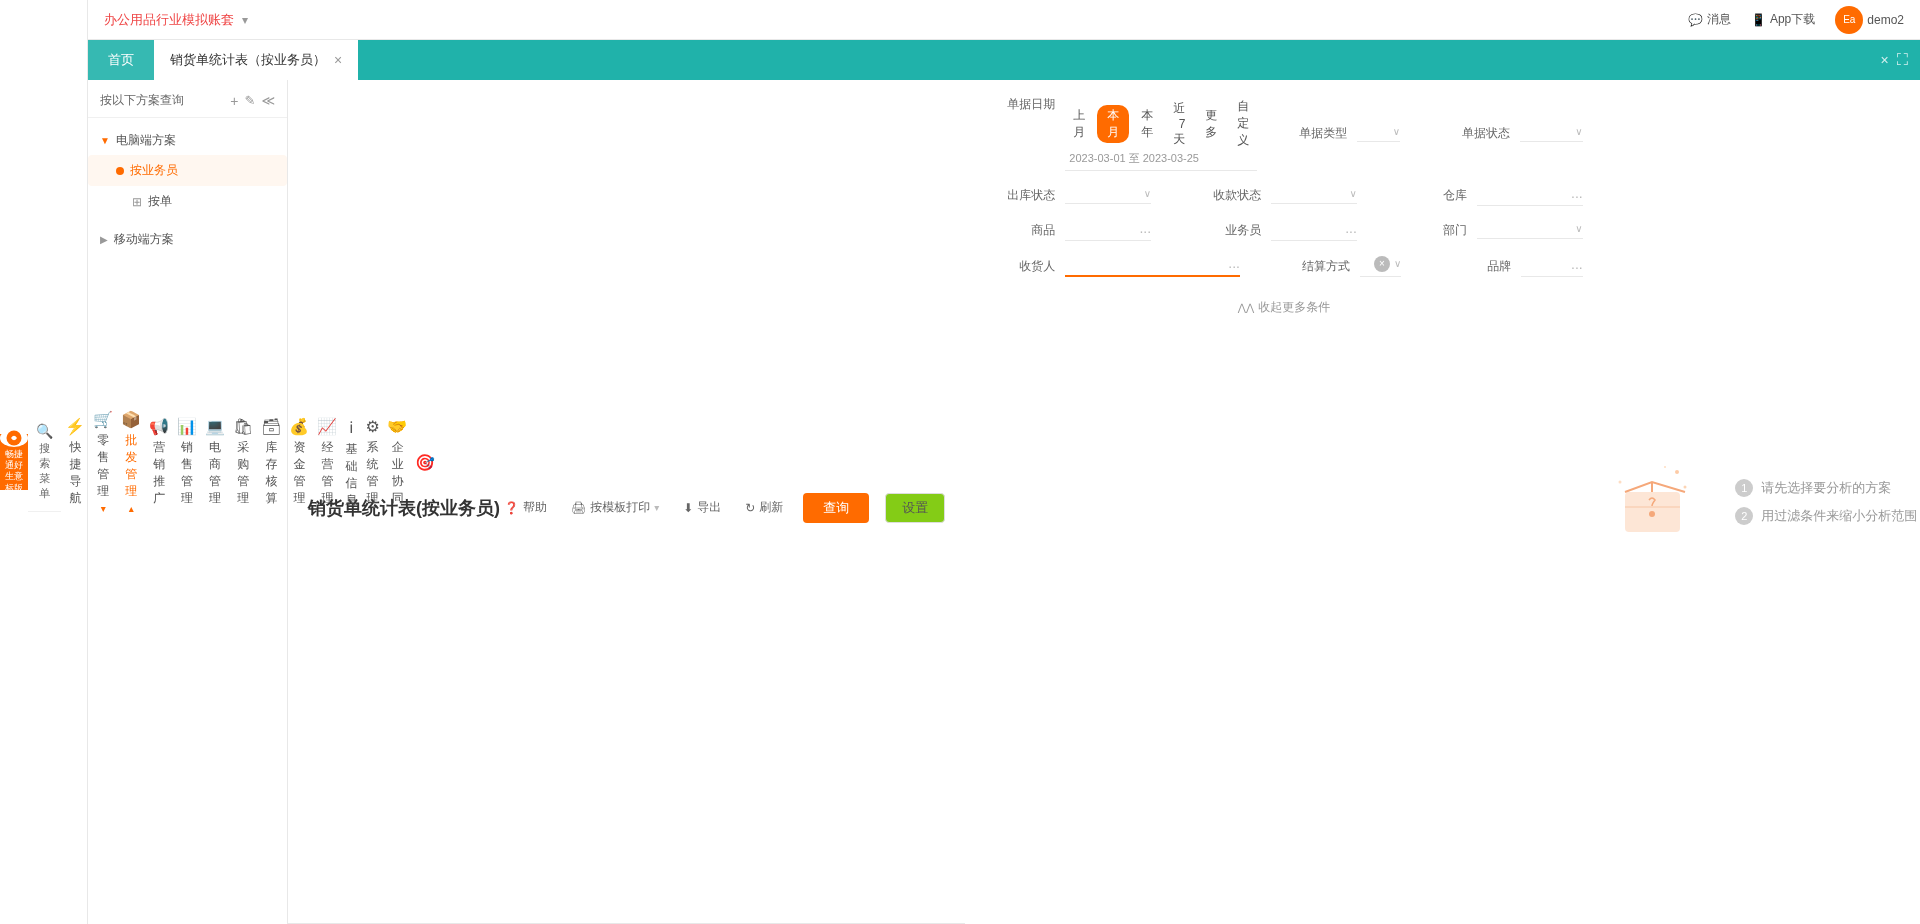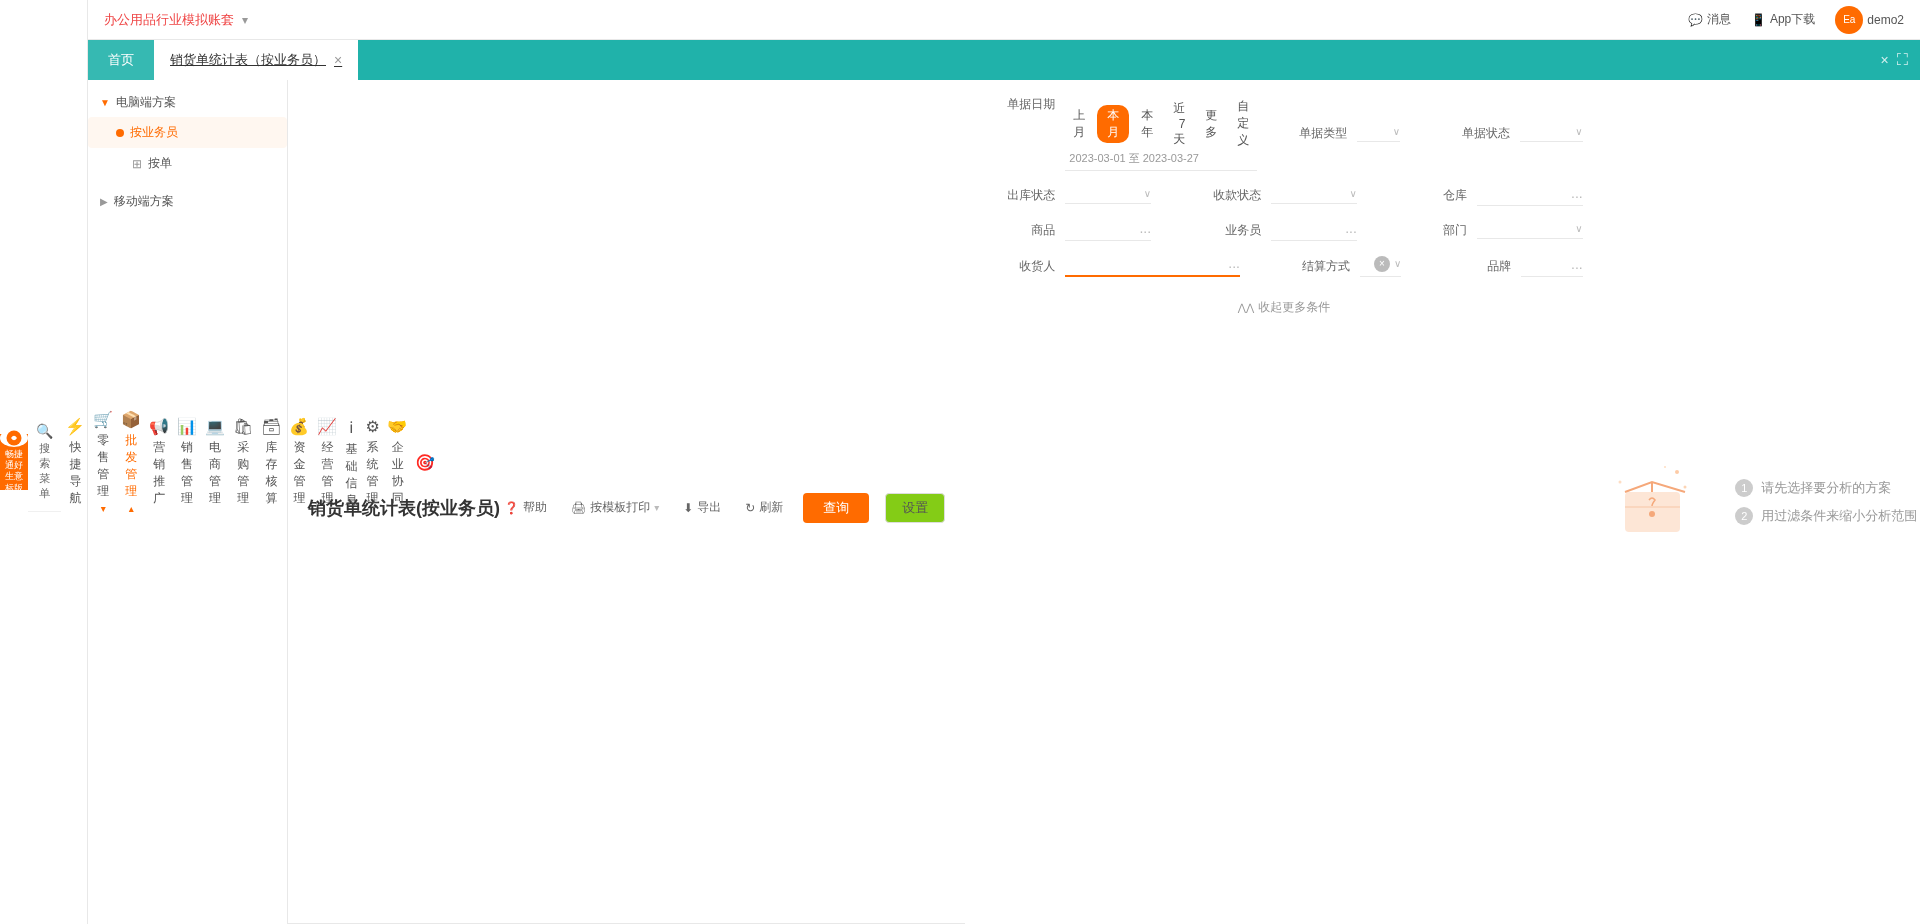--- a/index.html
+++ b/index.html
@@ -147,21 +147,20 @@
       padding: 0 16px;
       height: 40px;
       display: flex;
       align-items: center;
       background: #fff;
       color: #333;
       font-size: 13px;
       cursor: pointer;
       gap: 8px;
       border-radius: 0;
-      text-decoration: underline;
     }
     .tab-close {
       color: #999;
       cursor: pointer;
       font-size: 14px;
       line-height: 1;
     }
     .tab-bar-actions {
       margin-left: auto;
       display: flex;
@@ -604,20 +603,28 @@
     </div>
     <div class="tab-bar-actions">
       <span class="tab-bar-btn" style="font-size:14px;">×</span>
       <span class="tab-bar-btn">⛶</span>
     </div>
   </div>
 
   <div class="content-area">
 
     <div class="left-panel">
+      <div class="left-panel-header">
+        <span class="left-panel-title">按以下方案查询</span>
+        <div class="left-panel-actions">
+          <span class="left-panel-action-btn">+</span>
+          <span class="left-panel-action-btn" style="font-size:13px;">✎</span>
+          <span class="left-panel-action-btn" style="font-size:13px;">≪</span>
+        </div>
+      </div>
 
       <div class="scheme-group">
         <div class="scheme-group-header">
           <span style="color:#ff6b00;font-size:10px;">▼</span>
           <span>电脑端方案</span>
         </div>
         <div class="scheme-item active">
           <span class="scheme-dot"></span>
           <span>按业务员</span>
         </div>
@@ -668,21 +675,21 @@
             <div class="filter-label">单据日期</div>
             <div style="flex:1;border-bottom:1px solid #e8e8e8;padding-bottom:4px;">
               <div class="date-tabs">
                 <span class="date-tab">上月</span>
                 <span class="date-tab active">本月</span>
                 <span class="date-tab">本年</span>
                 <span class="date-tab">近7天</span>
                 <span class="date-tab">更多</span>
                 <span class="date-tab">自定义</span>
               </div>
-              <div class="date-range-text">2023-03-01 至 2023-03-27</div>
+              <div class="date-range-text">2023-03-01 至 2023-03-25</div>
             </div>
           </div>
 
           <div style="display:flex;align-items:center;flex:1;margin-right:20px;">
             <div class="filter-label">单据类型</div>
             <div class="filter-control">
               <div class="filter-select">
                 <span style="color:#ccc;"></span>
                 <span class="arrow">∨</span>
               </div>

